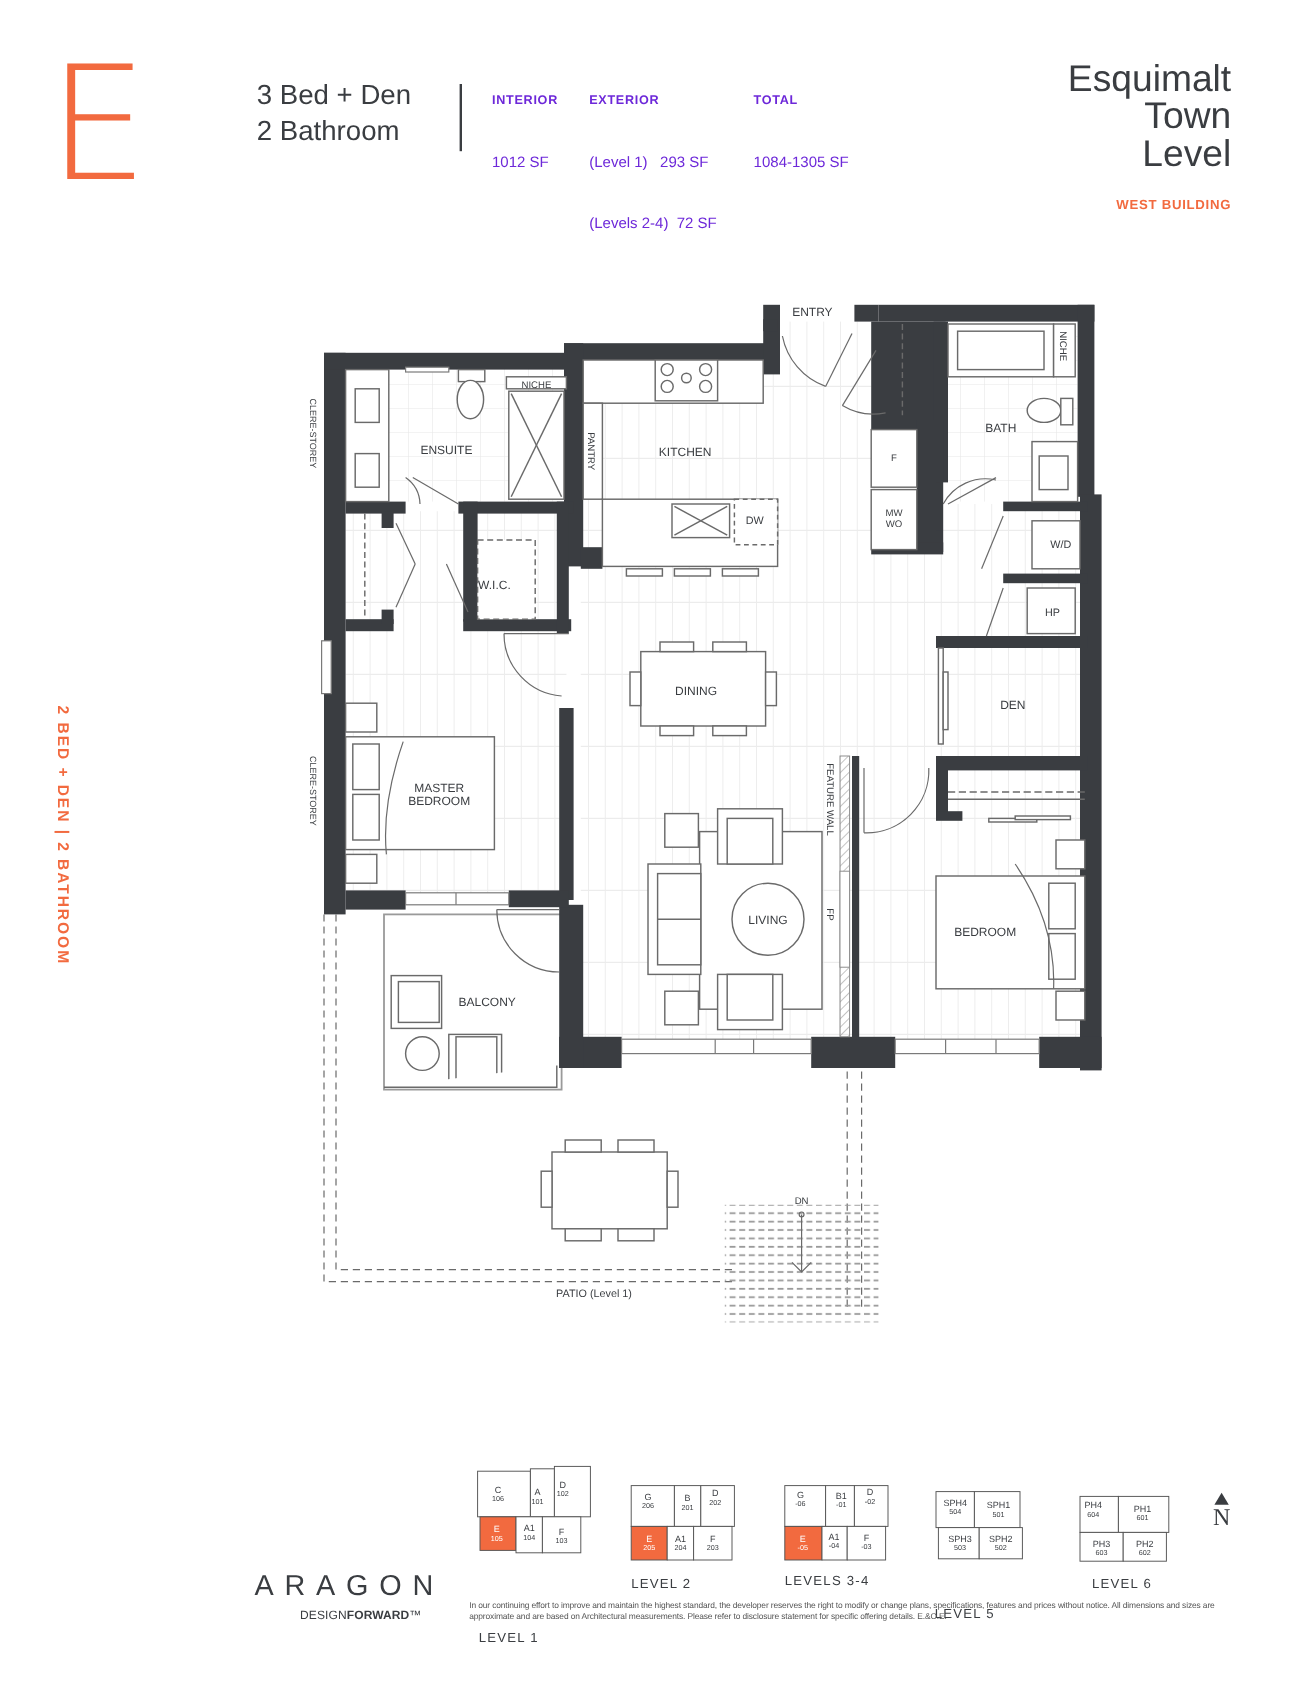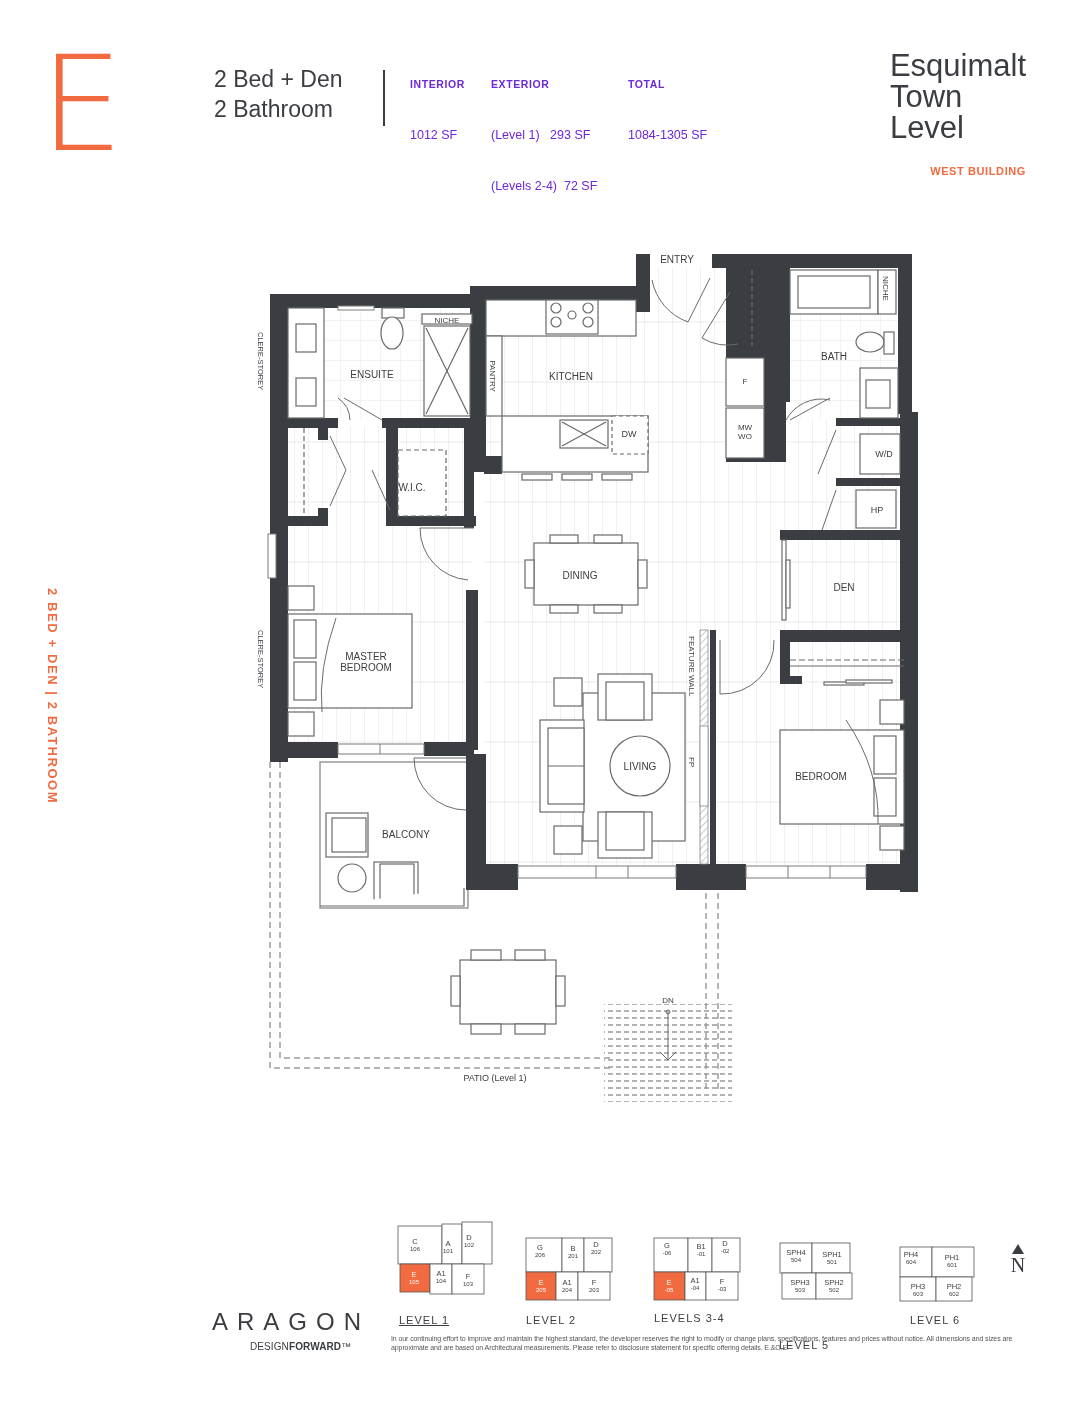--- a/index.html
+++ b/index.html
@@ -6,21 +6,21 @@
   html, body { width: 1080px; height: 1404px; background: #ffffff; overflow: hidden; }
   body { position: relative; font-family: "Liberation Sans", "DejaVu Sans", sans-serif; color: #3a3d41; }
 
   .unit-letter { position: absolute; left: 40px; top: 38px; font-size: 132px; line-height: 1; color: #f26a3f; font-weight: 300; letter-spacing: -2px; font-family: "DejaVu Sans", sans-serif; }
   .unit-type { position: absolute; left: 214px; top: 64px; font-size: 23px; line-height: 30px; color: #3a3d41; }
   .divider-v { position: absolute; left: 383px; top: 70px; width: 2px; height: 56px; background: #3a3d41; }
   .area-col { position: absolute; top: 77px; font-size: 12.5px; line-height: 15px; color: #6d28d9; }
   .area-col .hd { font-weight: bold; font-size: 10.5px; letter-spacing: 0.6px; margin-bottom: 4px; display:block; }
   .area-col .v { display: block; white-space: pre; margin-top: 36px; }
 
-  .project-title { position: absolute; right: 54px; top: 50px; font-size: 31px; line-height: 31px; text-align: left; color: #3a3d41; }
+  .project-title { position: absolute; right: 54px; top: 50px; font-size: 31px; line-height: 31px; text-align: right; color: #3a3d41; }
   .project-title span { display: block; }
   .building { position: absolute; right: 54px; top: 165px; font-size: 11px; font-weight: bold; letter-spacing: 0.6px; color: #f26a3f; }
 
   .side-label { position: absolute; left: 40px; top: 588px; width: 20px; height: 280px; }
   .side-label span { position: absolute; left: 0; top: 0; transform-origin: 0 0; transform: translate(20px,0) rotate(90deg); white-space: nowrap; font-size: 13px; font-weight: bold; letter-spacing: 1.6px; color: #f26a3f; }
 
   .plan { position: absolute; left: 0; top: 0; }
   .plan text { font-family: "Liberation Sans", "DejaVu Sans", sans-serif; fill: #3a3d41; }
   .keyplan-label { position: absolute; font-size: 11px; letter-spacing: 1px; color: #3a3d41; white-space: nowrap; }
 
@@ -31,21 +31,21 @@
   .logo { position: absolute; left: 212px; top: 1308px; font-size: 24px; letter-spacing: 9px; color: #3a3d41; font-weight: 300; }
   .tagline { position: absolute; left: 212px; top: 1341px; font-size: 10px; color: #3a3d41; letter-spacing: 0.1px; padding-left: 38px; }
   .tagline b { font-weight: bold; }
   .disclaimer { position: absolute; left: 391px; top: 1334px; width: 650px; font-size: 7px; line-height: 9px; color: #555; letter-spacing: -0.1px; }
 </style>
 </head>
 <body>
 
 <div class="unit-letter">E</div>
 <div class="unit-type">
-  <div>2 Bed + Den</div>
+  <div>3 Bed + Den</div>
   <div>2 Bathroom</div>
 </div>
 <div class="divider-v"></div>
 
 <div class="area-col" style="left:410px;">
   <span class="hd">INTERIOR</span>
   <span class="v">1012 SF</span>
 </div>
 <div class="area-col" style="left:491px;">
   <span class="hd">EXTERIOR</span>
@@ -433,21 +433,21 @@
       <text x="952" y="1260">PH1</text>
       <text x="952" y="1267" font-size="6">601</text>
       <text x="918" y="1289">PH3</text>
       <text x="918" y="1296" font-size="6">603</text>
       <text x="954" y="1289">PH2</text>
       <text x="954" y="1296" font-size="6">602</text>
     </g>
   </g>
 </svg>
 
-<div class="keyplan-label" style="left:399px;top:1314px;text-decoration:underline;">LEVEL 1</div>
+<div class="keyplan-label" style="left:399px;top:1359px;">LEVEL 1</div>
 <div class="keyplan-label" style="left:526px;top:1314px;">LEVEL 2</div>
 <div class="keyplan-label" style="left:654px;top:1312px;">LEVELS 3-4</div>
 <div class="keyplan-label" style="left:779px;top:1326px;margin-top:13px;">LEVEL 5</div>
 <div class="keyplan-label" style="left:899px;top:1314px;padding-left:11px;">LEVEL 6</div>
 
 <div class="north">
   <div class="arrow"></div>
   <div class="n">N</div>
 </div>
 

